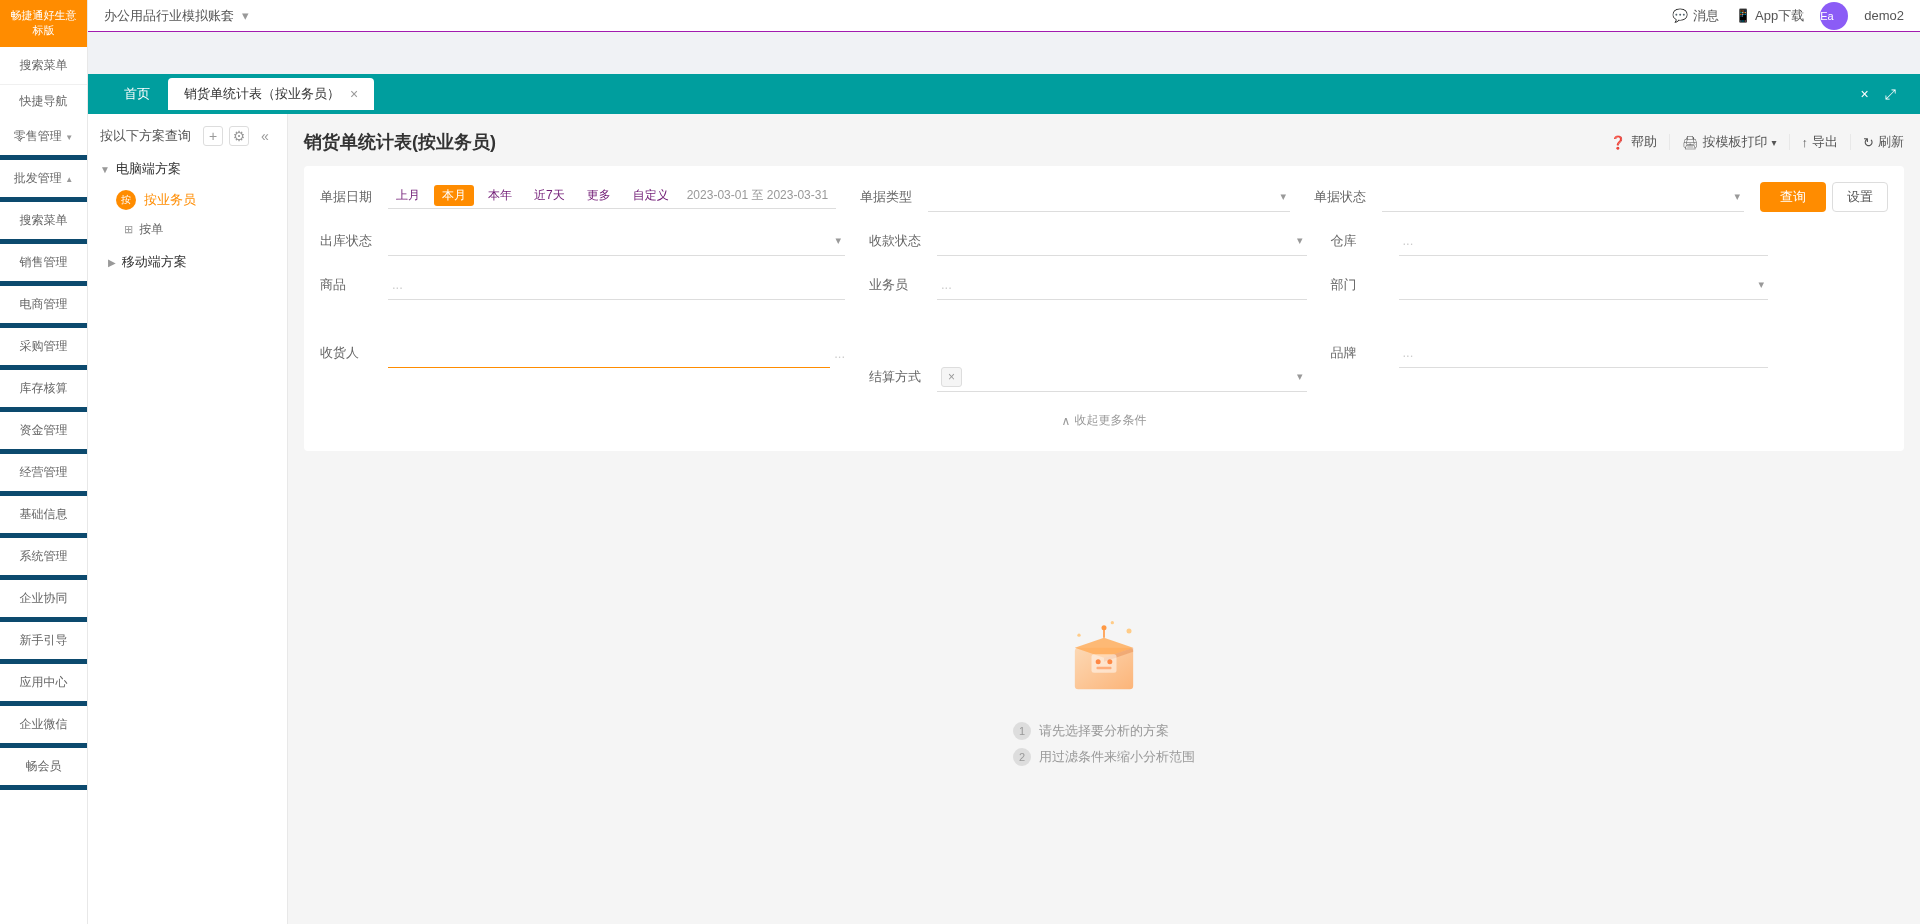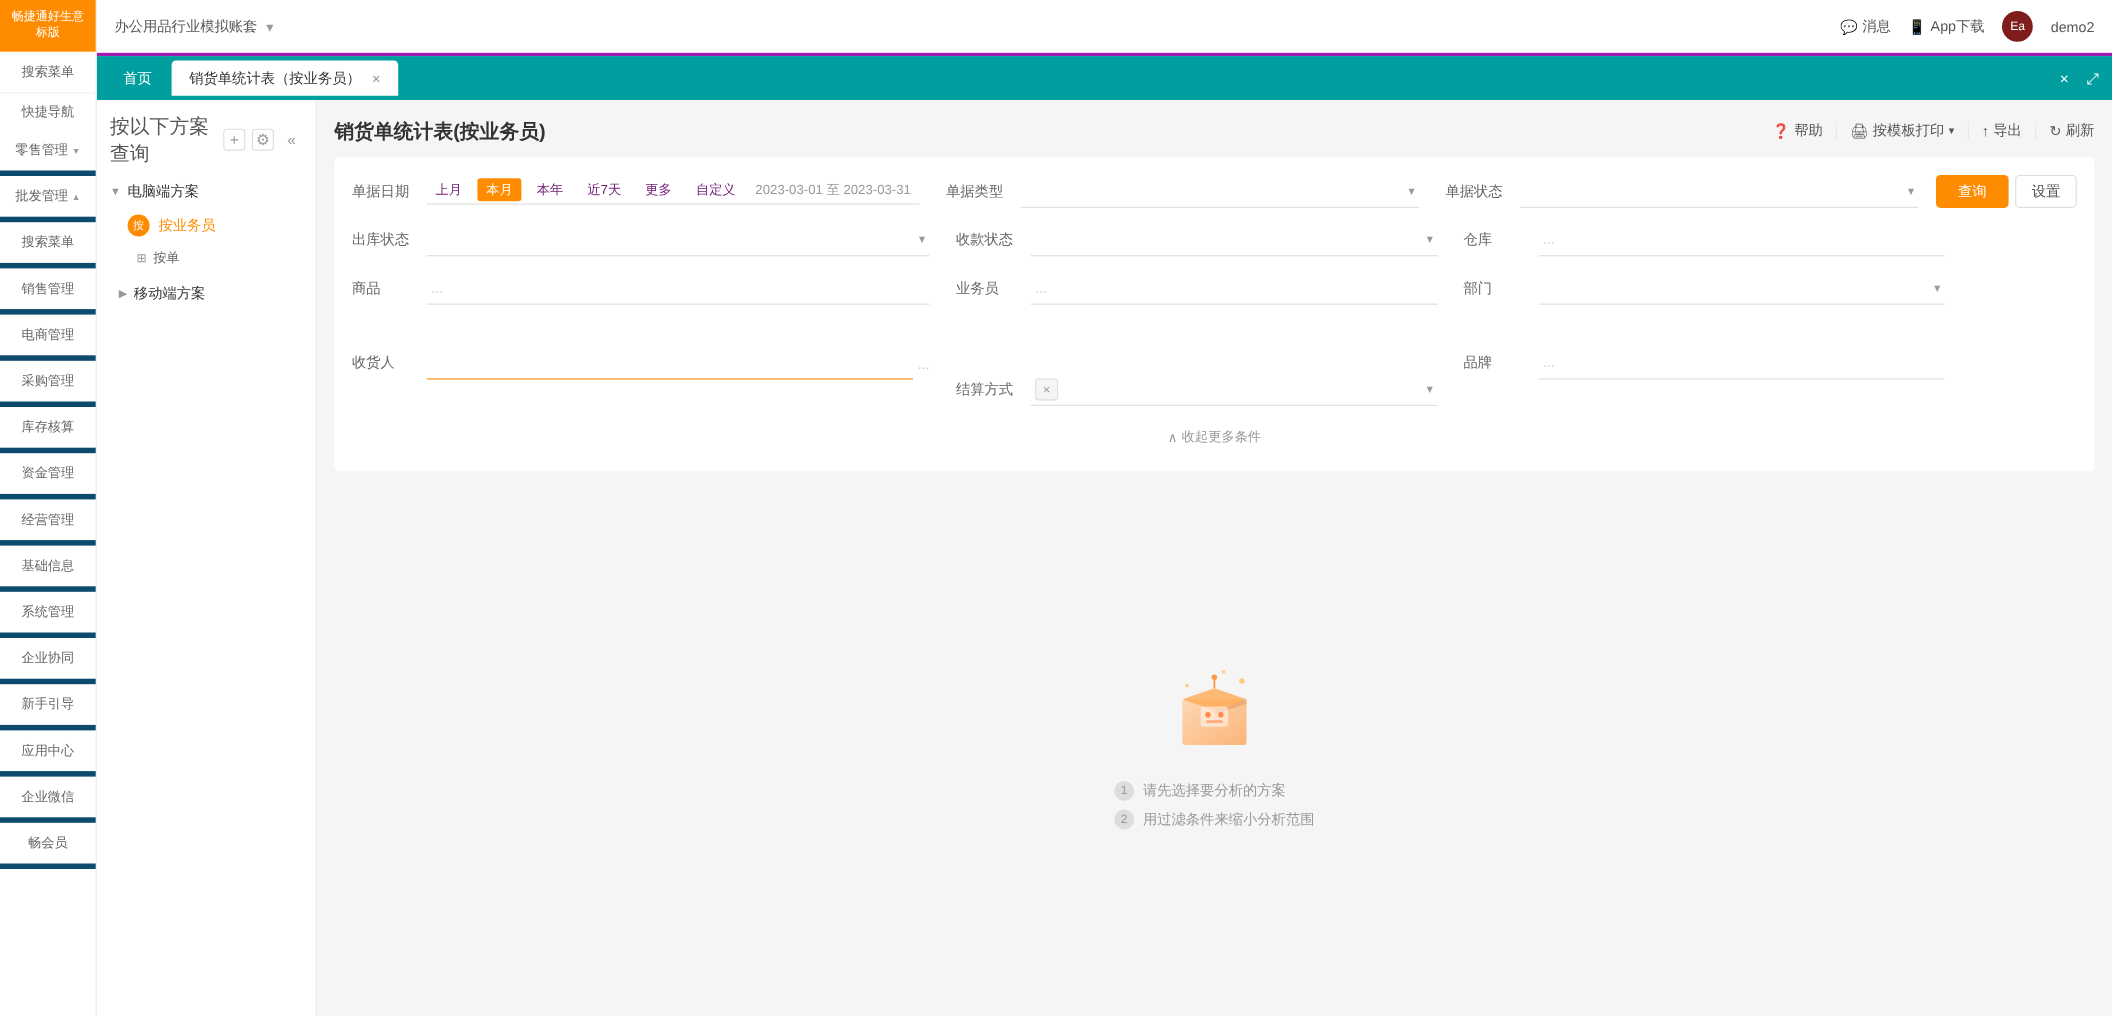--- a/index.html
+++ b/index.html
@@ -11,42 +11,42 @@
     .sidebar-logo-text { color: #fff; font-size: 11px; line-height: 1.4; }
     .sidebar-search { width: 100%; padding: 10px 0; text-align: center; font-size: 12px; color: #666; cursor: pointer; border-bottom: 1px solid #f0f0f0; }
     .sidebar-nav-item { width: 100%; padding: 10px 0; text-align: center; font-size: 12px; color: #666; cursor: pointer; border-bottom: 5px solid #0c4a6e; }
     .sidebar-nav-item .arrow { font-size: 8px; color: #999; margin-top: 2px; }
     .sidebar-quick-nav { padding: 8px 0; text-align: center; font-size: 12px; color: #666; cursor: pointer; }
 
     
     .main { flex: 1; display: flex; flex-direction: column; overflow: hidden; }
 
     
-    .topbar { height: 51px; background: #fff; border-bottom: 3px solid #a21caf; display: flex; align-items: center; justify-content: space-between; padding: 0 16px; flex-shrink: 0; }
+    .topbar { height: 32px; background: #fff; border-bottom: 1px solid #a21caf; display: flex; align-items: center; justify-content: space-between; padding: 0 16px; flex-shrink: 0; }
     .topbar-left { display: flex; align-items: center; gap: 8px; font-size: 13px; color: #555; }
     .topbar-right { display: flex; align-items: center; gap: 16px; font-size: 13px; color: #555; }
     .topbar-right .icon-btn { display: flex; align-items: center; gap: 4px; cursor: pointer; color: #555; }
-    .user-avatar { width: 28px; height: 28px; border-radius: 50%; background: #7f1d1d; display: flex; align-items: center; justify-content: center; color: #fff; font-size: 11px; cursor: pointer; overflow: hidden; }
-
-    
-    .tabbar { height: 40px; background: #009e9e; display: flex; align-items: center; padding: 0 8px; flex-shrink: 0; gap: 2px; }
+    .user-avatar { width: 28px; height: 28px; border-radius: 50%; background: #8b5cf6; display: flex; align-items: center; color: #fff; font-size: 11px; cursor: pointer; overflow: hidden; }
+
+    
+    .tabbar { height: 40px; background: #009e9e; display: flex; align-items: center; padding: 0 20px; flex-shrink: 0; gap: 2px; margin-top: 42px; }
     .tab { height: 32px; padding: 0 16px; display: flex; align-items: center; gap: 6px; border-radius: 4px 4px 0 0; cursor: pointer; font-size: 13px; }
     .tab.home { background: transparent; color: #fff; }
     .tab.active { background: #fff; color: #333; }
     .tab-close { color: #999; font-size: 14px; cursor: pointer; margin-left: 4px; }
     .tabbar-controls { margin-left: auto; display: flex; gap: 8px; }
     .tabbar-control-btn { color: #fff; cursor: pointer; font-size: 14px; background: transparent; border: none; padding: 4px; }
 
     
     .content { flex: 1; display: flex; overflow: hidden; background: #f5f5f5; }
 
     
     .left-panel { width: 200px; background: #fff; border-right: 1px solid #e8e8e8; flex-shrink: 0; padding: 12px 0; overflow-y: auto; }
     .left-panel-header { display: flex; align-items: center; justify-content: space-between; padding: 0 12px 8px; }
-    .left-panel-title { font-size: 18px; color: #555; font-family: Liberation Mono, monospace; }
+    .left-panel-title { font-size: 13px; color: #555; font-family: Liberation Mono, monospace; }
     .left-panel-actions { display: flex; gap: 6px; align-items: center; }
     .action-icon { width: 20px; height: 20px; display: flex; align-items: center; justify-content: center; cursor: pointer; color: #999; font-size: 14px; border: 1px solid #ddd; border-radius: 3px; }
     .action-icon.collapse { border: none; }
     .scheme-group { margin-bottom: 4px; }
     .scheme-group-header { display: flex; align-items: center; gap: 6px; padding: 6px 12px; font-size: 13px; color: #333; cursor: pointer; }
     .triangle { font-size: 10px; color: #999; }
     .scheme-item { display: flex; align-items: center; gap: 8px; padding: 6px 12px 6px 28px; font-size: 13px; cursor: pointer; }
     .scheme-item.active { color: #ff8c00; }
     .scheme-item-icon { width: 20px; height: 20px; border-radius: 50%; background: #ff8c00; display: flex; align-items: center; justify-content: center; color: #fff; font-size: 10px; flex-shrink: 0; }
     .scheme-sub-item { display: flex; align-items: center; gap: 6px; padding: 5px 12px 5px 36px; font-size: 12px; color: #666; cursor: pointer; }

